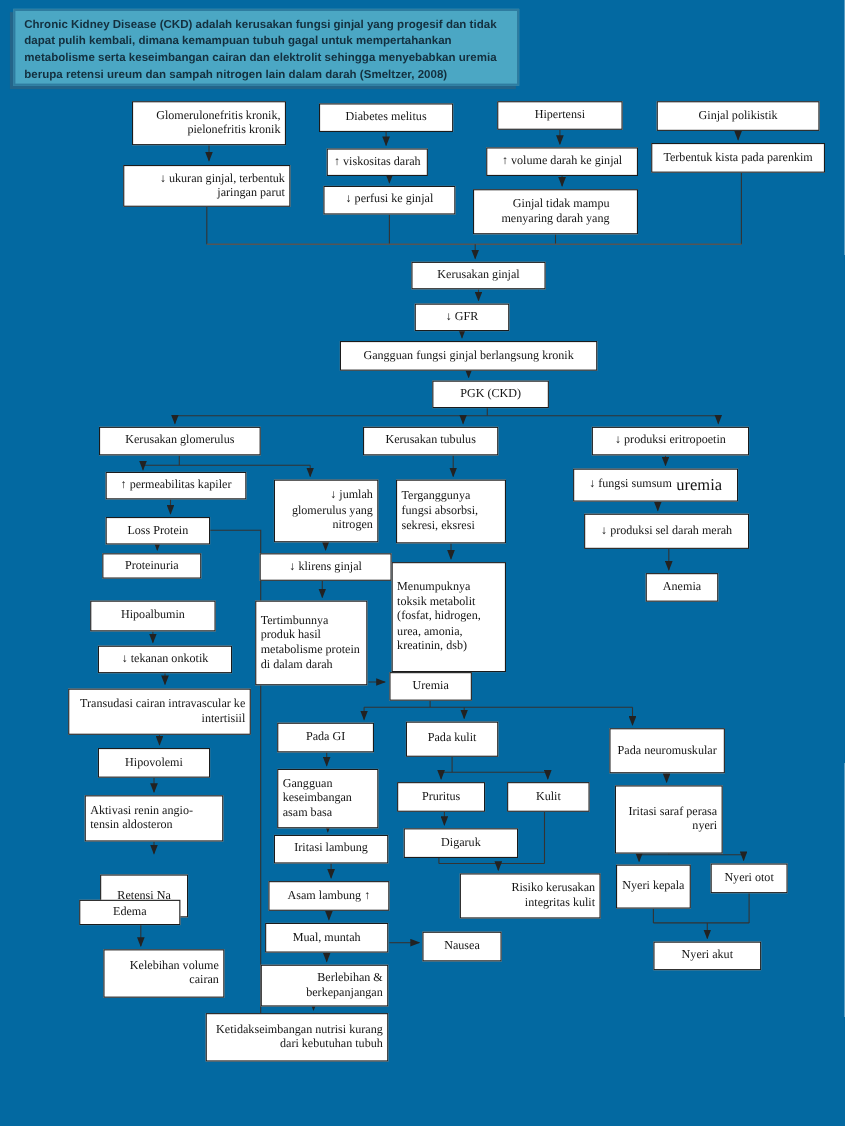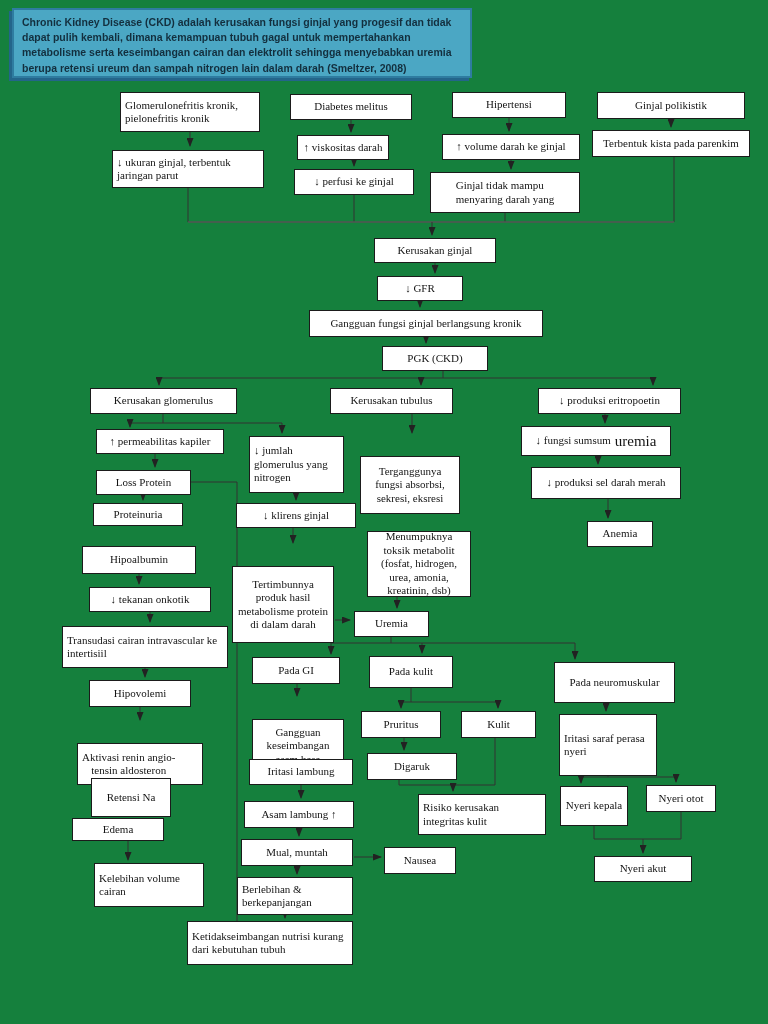--- a/index.html
+++ b/index.html
@@ -1,26 +1,26 @@
 <!DOCTYPE html>
 <html><head>
 <meta charset="utf-8">
 <style>
   html,body{margin:0;padding:0;background:#ffffff;}
-  .page{position:relative;width:768px;height:1024px;background:#15803d;overflow:hidden;
+  .page{position:relative;width:768px;height:1024px;background:#0369a1;overflow:hidden;
         font-family:"Liberation Serif", serif;}
   .connectors{position:absolute;left:0;top:0;width:768px;height:1024px;}
   .callout{position:absolute;left:12px;top:8px;width:460px;height:70px;box-sizing:border-box;
         background:#4ba7c4;border:2px solid #2e7ca0;box-shadow:-3px 3px 0 #23658a;
         color:#132f3e;font-family:"Liberation Sans", sans-serif;font-weight:bold;
         font-size:10.5px;line-height:1.45;padding:5px 8px;}
   .node{position:absolute;box-sizing:border-box;background:#ffffff;border:1px solid #1b1b1b;
         color:#141414;font-size:11px;line-height:1.22;display:flex;align-items:center;
-        justify-content:center;text-align:left;padding:2px 4px;white-space:pre-line;overflow:hidden;}
-  .la{justify-content:flex-start;text-align:center;margin-top:20px;}
+        justify-content:center;text-align:right;padding:2px 4px;white-space:pre-line;overflow:hidden;}
+  .la{justify-content:flex-start;text-align:left;}
   .big{font-size:15px;margin-left:4px;}
 </style>
 </head>
 <body>
 
 <div class="page">
 
   <svg class="connectors" viewBox="0 0 768 1024" xmlns="http://www.w3.org/2000/svg">
     <defs>
       <marker id="ah" markerWidth="9" markerHeight="7" refX="8" refY="3.5" orient="auto" markerUnits="userSpaceOnUse">
@@ -124,65 +124,65 @@
   <div class="node" style="left:452px;top:92px;width:114px;height:26px">Hipertensi</div>
   <div class="node" style="left:442px;top:134px;width:138px;height:26px">↑ volume darah ke ginjal</div>
   <div class="node" style="left:430px;top:172px;width:150px;height:41px;border-width:1.5px">Ginjal tidak mampu
 menyaring darah yang</div>
   <div class="node" style="left:597px;top:92px;width:148px;height:27px">Ginjal polikistik</div>
   <div class="node" style="left:592px;top:130px;width:158px;height:27px">Terbentuk kista pada parenkim</div>
 
   <div class="node" style="left:374px;top:238px;width:122px;height:25px">Kerusakan ginjal</div>
   <div class="node" style="left:377px;top:276px;width:86px;height:25px">↓ GFR</div>
   <div class="node" style="left:309px;top:310px;width:234px;height:27px">Gangguan fungsi ginjal berlangsung kronik</div>
-  <div class="node" style="left:382px;top:346px;width:106px;height:25px">PGK (CKD)</div>
+  <div class="node" style="left:393px;top:346px;width:106px;height:25px">PGK (CKD)</div>
 
   <div class="node" style="left:90px;top:388px;width:147px;height:26px">Kerusakan glomerulus</div>
   <div class="node" style="left:330px;top:388px;width:123px;height:26px">Kerusakan tubulus</div>
   <div class="node" style="left:538px;top:388px;width:143px;height:26px">↓ produksi eritropoetin</div>
 
   <div class="node" style="left:96px;top:429px;width:128px;height:25px">↑ permeabilitas kapiler</div>
   <div class="node" style="left:249px;top:436px;width:95px;height:57px">↓ jumlah glomerulus yang nitrogen</div>
   <div class="node" style="left:96px;top:470px;width:95px;height:25px">Loss Protein</div>
   <div class="node" style="left:236px;top:503px;width:120px;height:25px">↓ klirens ginjal</div>
   <div class="node" style="left:93px;top:503px;width:90px;height:23px">Proteinuria</div>
   <div class="node" style="left:82px;top:546px;width:114px;height:28px">Hipoalbumin</div>
   <div class="node la" style="left:232px;top:546px;width:102px;height:77px">Tertimbunnya produk hasil metabolisme protein di dalam darah</div>
   <div class="node" style="left:89px;top:587px;width:122px;height:25px">↓ tekanan onkotik</div>
   <div class="node" style="left:62px;top:626px;width:166px;height:42px">Transudasi cairan intravascular ke intertisiil</div>
   <div class="node" style="left:89px;top:680px;width:102px;height:27px">Hipovolemi</div>
   <div class="node la" style="left:77px;top:723px;width:126px;height:42px">Aktivasi renin angio-
 tensin aldosteron</div>
-  <div class="node" style="left:91px;top:778px;width:80px;height:39px">Retensi Na</div>
+  <div class="node" style="left:91px;top:795px;width:80px;height:39px">Retensi Na</div>
   <div class="node" style="left:72px;top:818px;width:92px;height:23px">Edema</div>
   <div class="node" style="left:94px;top:863px;width:110px;height:44px">Kelebihan volume cairan</div>
 
   <div class="node la" style="left:360px;top:436px;width:100px;height:58px">Terganggunya fungsi absorbsi, sekresi, eksresi</div>
-  <div class="node la" style="left:367px;top:511px;width:104px;height:66px">Menumpuknya toksik metabolit (fosfat, hidrogen, urea, amonia, kreatinin, dsb)</div>
+  <div class="node la" style="left:356px;top:511px;width:104px;height:100px">Menumpuknya toksik metabolit (fosfat, hidrogen, urea, amonia, kreatinin, dsb)</div>
   <div class="node" style="left:354px;top:611px;width:75px;height:26px">Uremia</div>
 
   <div class="node" style="left:521px;top:426px;width:150px;height:30px"><span>↓ fungsi sumsum</span><span class="big">uremia</span></div>
   <div class="node" style="left:531px;top:467px;width:150px;height:32px">↓ produksi sel darah merah</div>
   <div class="node" style="left:587px;top:521px;width:66px;height:26px">Anemia</div>
 
   <div class="node" style="left:252px;top:657px;width:88px;height:27px">Pada GI</div>
   <div class="node" style="left:369px;top:656px;width:84px;height:32px">Pada kulit</div>
-  <div class="node" style="left:554px;top:662px;width:121px;height:41px">Pada neuromuskular</div>
+  <div class="node" style="left:554px;top:662px;width:105px;height:41px">Pada neuromuskular</div>
 
   <div class="node la" style="left:252px;top:699px;width:92px;height:54px">Gangguan keseimbangan asam basa</div>
   <div class="node" style="left:249px;top:759px;width:104px;height:26px">Iritasi lambung</div>
   <div class="node" style="left:244px;top:801px;width:110px;height:27px">Asam lambung ↑</div>
   <div class="node" style="left:241px;top:839px;width:112px;height:27px">Mual, muntah</div>
   <div class="node" style="left:384px;top:847px;width:72px;height:27px">Nausea</div>
   <div class="node" style="left:237px;top:877px;width:116px;height:38px">Berlebihan &amp; berkepanjangan</div>
   <div class="node" style="left:187px;top:921px;width:166px;height:44px">Ketidakseimbangan nutrisi kurang dari kebutuhan tubuh</div>
 
   <div class="node" style="left:361px;top:711px;width:80px;height:27px">Pruritus</div>
   <div class="node" style="left:461px;top:711px;width:75px;height:27px;border-width:1.5px">Kulit</div>
-  <div class="node" style="left:367px;top:753px;width:90px;height:27px">Digaruk</div>
+  <div class="node" style="left:367px;top:753px;width:104px;height:27px">Digaruk</div>
   <div class="node" style="left:418px;top:794px;width:128px;height:41px">Risiko kerusakan integritas kulit</div>
 
   <div class="node" style="left:559px;top:714px;width:98px;height:62px">Iritasi saraf perasa nyeri</div>
   <div class="node" style="left:560px;top:786px;width:68px;height:40px">Nyeri kepala</div>
   <div class="node" style="left:646px;top:785px;width:70px;height:27px">Nyeri otot</div>
   <div class="node" style="left:594px;top:856px;width:98px;height:26px">Nyeri akut</div>
 
 </div>
 
 </body></html>

